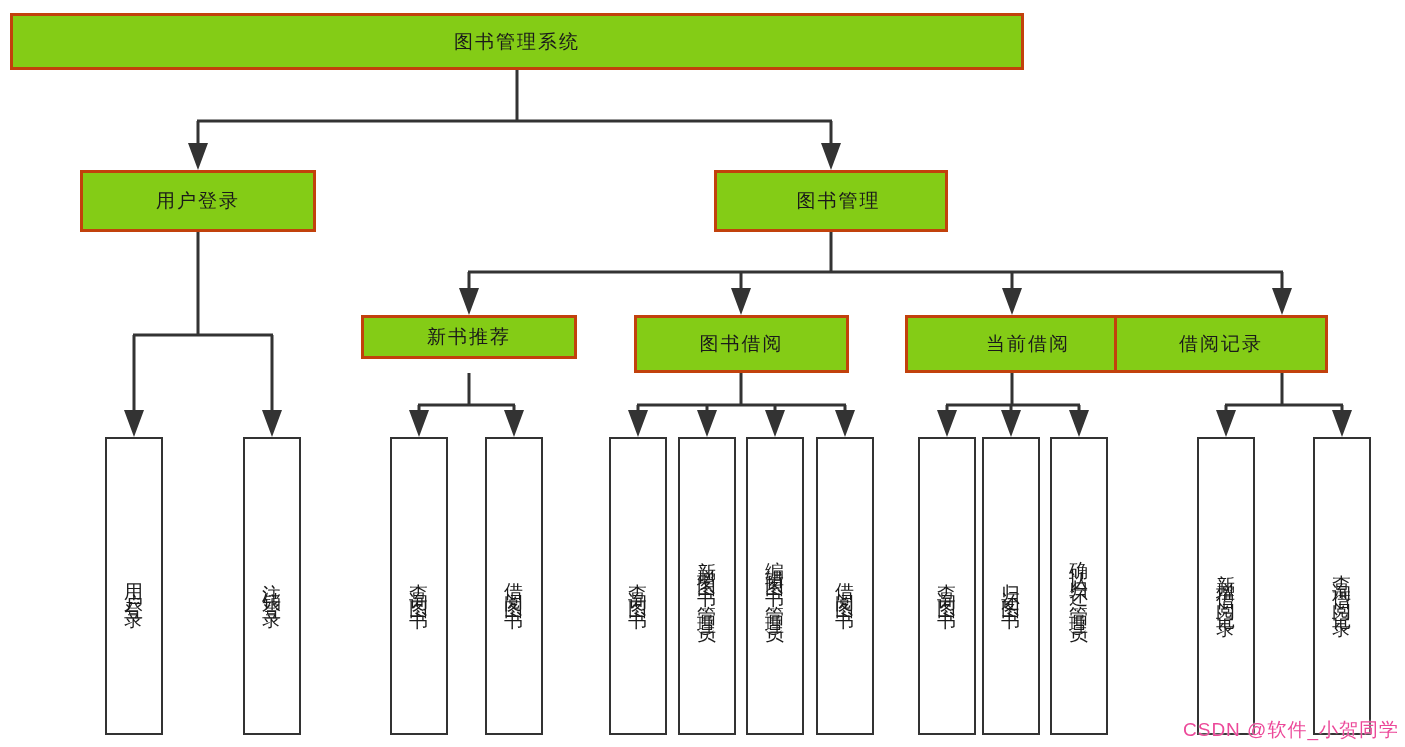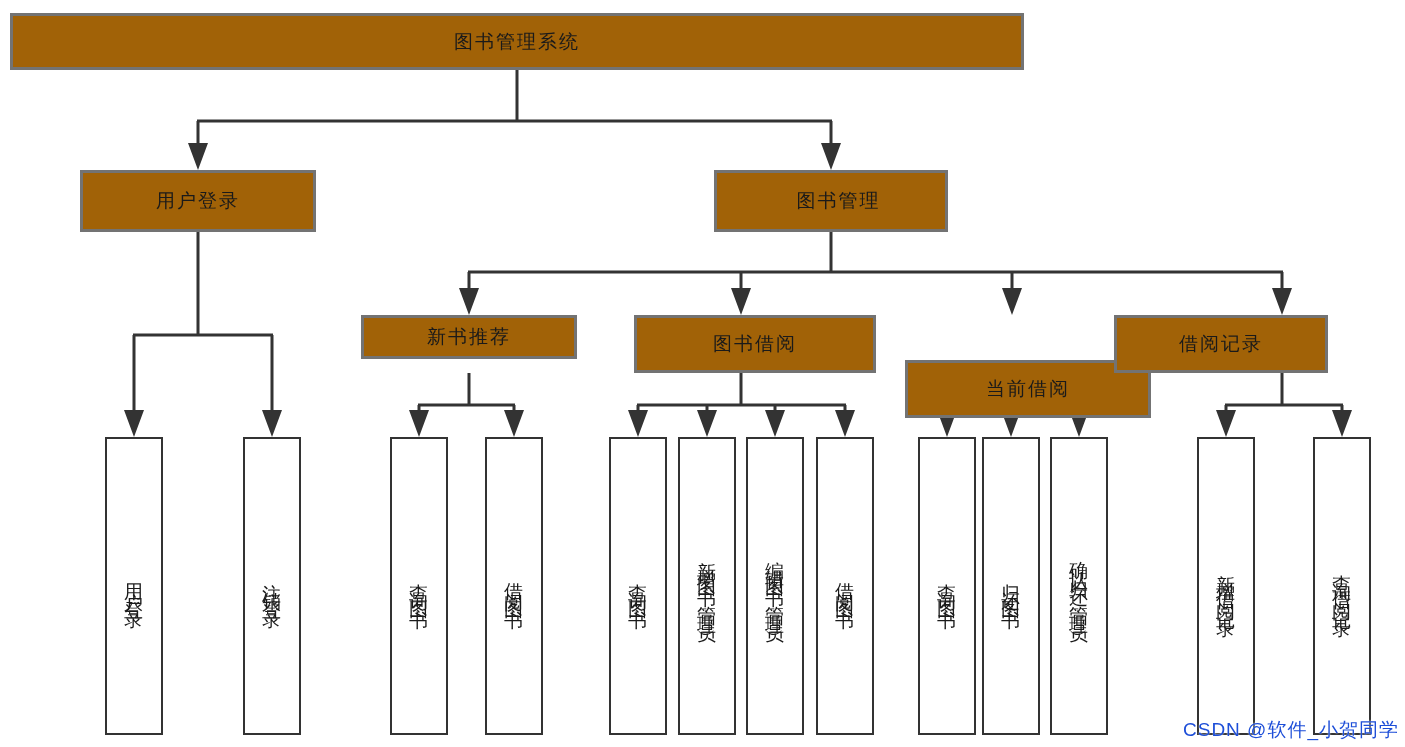--- a/index.html
+++ b/index.html
@@ -10,40 +10,40 @@
     font-family:"Liberation Sans","DejaVu Sans",sans-serif;
     overflow:hidden;
   }
   svg.connectors { position:absolute; left:0; top:0; width:1405px; height:747px; }
   svg.connectors path.ln { stroke:#333333; stroke-width:3; fill:none; }
   svg.connectors path.ah { fill:#333333; stroke:none; }
 
   .box {
     position:absolute;
     box-sizing:border-box;
-    background:#a16207;
-    border:3px solid #737373;
+    background:#84cc16;
+    border:3px solid #c2410c;
     display:flex; align-items:center; justify-content:center;
     font-size:19px; color:#1a1a1a; letter-spacing:2px;
     white-space:nowrap;
   }
   .vbox {
     position:absolute;
     box-sizing:border-box;
     background:#ffffff;
     border:2.5px solid #333333;
     width:58px; height:298px; top:437px;
     display:grid; place-items:center;
     writing-mode:vertical-rl; text-orientation:mixed;
     font-size:19px; color:#1a1a1a; letter-spacing:9px;
     line-height:1;
   }
   .watermark {
     position:absolute; left:1183px; top:717px;
-    font-size:19px; color:#1d4ed8; letter-spacing:1px;
+    font-size:19px; color:#ec4899; letter-spacing:1px;
     white-space:nowrap;
     text-shadow:0 0 2px #ffffff;
     z-index:5;
   }
 </style>
 </head>
 <body>
 
 <div class="canvas">
 
@@ -75,22 +75,22 @@
       M1069 410 L1089 410 L1079 437 Z
       M1216 410 L1236 410 L1226 437 Z  M1332 410 L1352 410 L1342 437 Z"></path>
   </svg>
 
   <div class="box" style="left:10px; top:13px; width:1014px; height:57px;">图书管理系统</div>
 
   <div class="box" style="left:80px; top:170px; width:236px; height:62px;">用户登录</div>
   <div class="box" style="left:714px; top:170px; width:234px; height:62px;padding-left:15px;">图书管理</div>
 
   <div class="box" style="left:361px; top:315px; width:216px; height:44px;">新书推荐</div>
-  <div class="box" style="left:634px; top:315px; width:242px; height:58px;">图书借阅</div>
-  <div class="box" style="left:905px; top:315px; width:246px; height:58px;margin-top:45px;">当前借阅</div>
+  <div class="box" style="left:634px; top:315px; width:215px; height:58px;">图书借阅</div>
+  <div class="box" style="left:905px; top:315px; width:246px; height:58px;">当前借阅</div>
   <div class="box" style="left:1114px; top:315px; width:214px; height:58px;text-align:center;">借阅记录</div>
 
   <div class="vbox" style="left:105px;">用户登录</div>
   <div class="vbox" style="left:243px;">注销登录</div>
 
   <div class="vbox" style="left:390px;">查询图书</div>
   <div class="vbox" style="left:485px;">借阅图书</div>
 
   <div class="vbox" style="left:609px;">查询图书</div>
   <div class="vbox" style="left:678px;">新增图书（管理员）</div>

